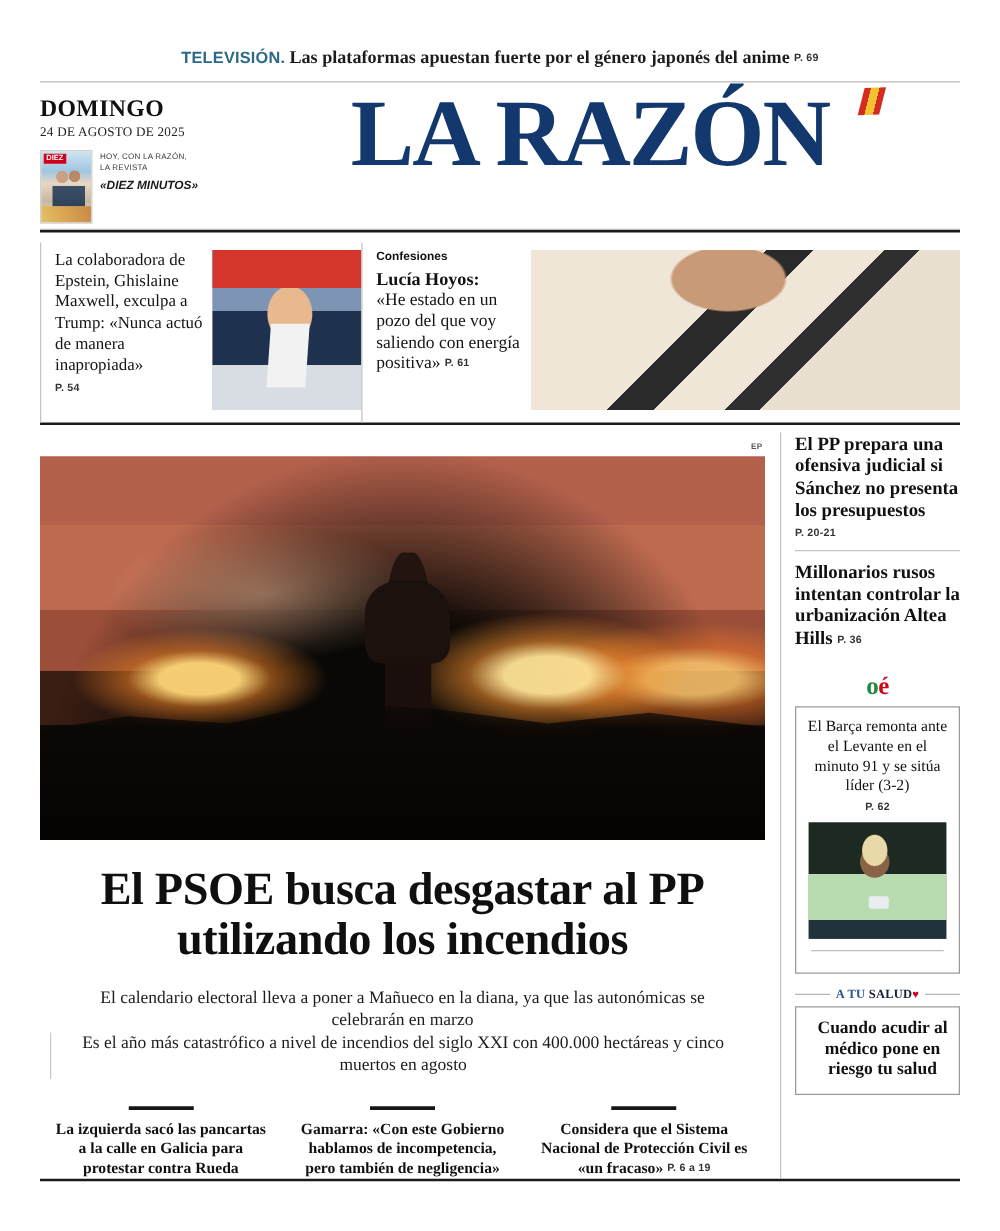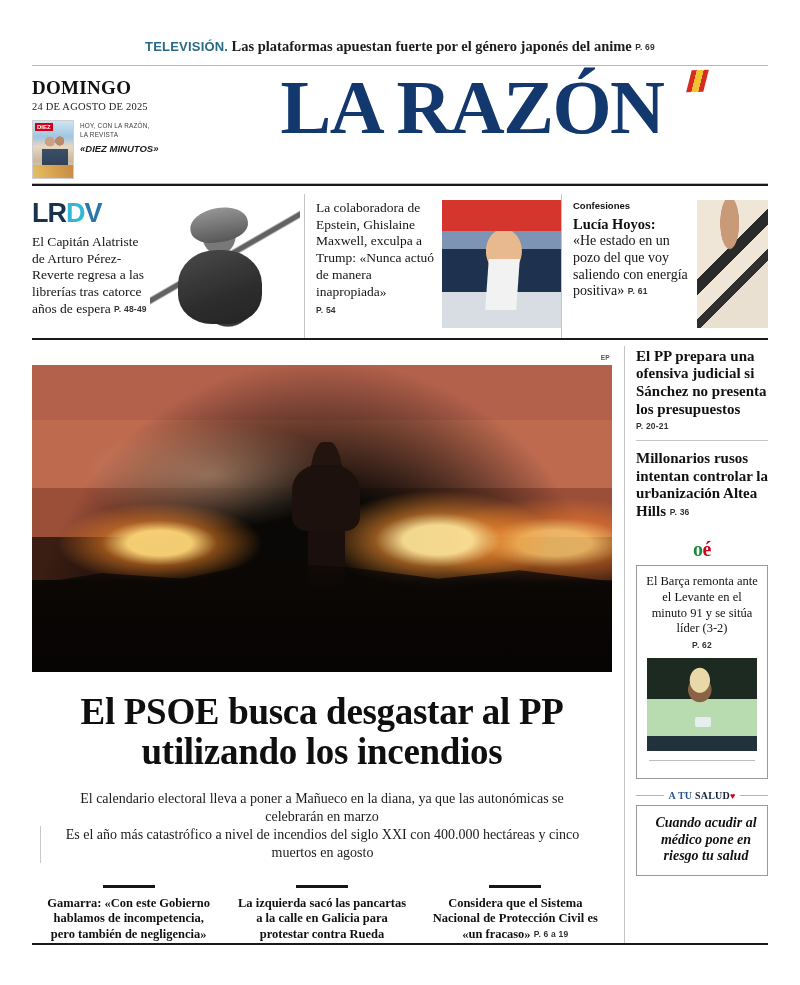--- a/index.html
+++ b/index.html
@@ -329,21 +329,21 @@
   .salud-logo .txt {
     font-family: "Liberation Serif", serif;
     font-weight: bold; font-size: 10px; letter-spacing: .2px;
     white-space: nowrap;
   }
   .salud-logo .a1 { color: #27558c; }
   .salud-logo .a2 { color: #14213d; }
   .salud-logo .heart { color: #d0021b; font-size: 9px; }
 
   .salud-box {
-    border: 1px solid #9a9a9a; padding: 9px 8px 10px 16px; font-style: italic;
+    border: 1px solid #9a9a9a; padding: 9px 8px 10px 16px;
   }
   .salud-head {
     font-family: "Liberation Serif", serif;
     font-weight: bold; font-size: 14px; line-height: 1.2;
     text-align: center; color: #111;
   }
 
   
   .editorial {
     margin: 0 32px; border-top: 2px solid #1a1a1a;
@@ -382,28 +382,20 @@
     <div class="mh-logo">
       <div class="logo-word">LA RAZÓN</div>
       <div class="flag-tilde"></div>
     </div>
   </div>
 
   <div class="sub-rule"></div>
 
   <div class="teasers">
 
-    <div class="tz t1">
-      <div class="lrdv"><span class="c1">LR</span><span class="c2">D</span><span class="c3">V</span></div>
-      <div class="alatriste-art"></div>
-      <div class="tz-head t1-txt">
-        <span>El Capitán Alatriste de Arturo Pérez-Reverte regresa a las librerías tras catorce años de espera</span>
-        <span class="pref">P. 48-49</span>
-      </div>
-    </div>
 
     <div class="tz t2">
       <div class="t2-inner">
         <div class="t2-txt">
           <div class="tz-head">
             <span>La colaboradora de Epstein, Ghislaine Maxwell, exculpa a Trump: «Nunca actuó de manera inapropiada»</span>
           </div>
           <div class="pref" style="display:block;margin-top:5px">P. 54</div>
         </div>
         <div class="trump-photo"></div>
@@ -440,27 +432,27 @@
       <div class="main-headline">El PSOE busca desgastar al PP utilizando los incendios</div>
 
       <div class="sub-decks">
         <div class="deck">El calendario electoral lleva a poner a Mañueco en la diana, ya que las autonómicas se celebrarán en marzo</div>
         <div class="deck">Es el año más catastrófico a nivel de incendios del siglo XXI con 400.000 hectáreas y cinco muertos en agosto</div>
       </div>
 
       <div class="briefs">
         <div class="brief">
           <div class="brief-txt">
-            <span>Gamarra: «Con este Gobierno hablamos de incompetencia, pero también de negligencia»</span>
+            <span>La izquierda sacó las pancartas a la calle en Galicia para protestar contra Rueda</span>
             <span class="pref"></span>
           </div>
         </div>
         <div class="brief">
           <div class="brief-txt">
-            <span>La izquierda sacó las pancartas a la calle en Galicia para protestar contra Rueda</span>
+            <span>Gamarra: «Con este Gobierno hablamos de incompetencia, pero también de negligencia»</span>
             <span class="pref"></span>
           </div>
         </div>
         <div class="brief">
           <div class="brief-txt">
             <span>Considera que el Sistema Nacional de Protección Civil es «un fracaso»</span>
             <span class="pref">P. 6 a 19</span>
           </div>
         </div>
       </div>

